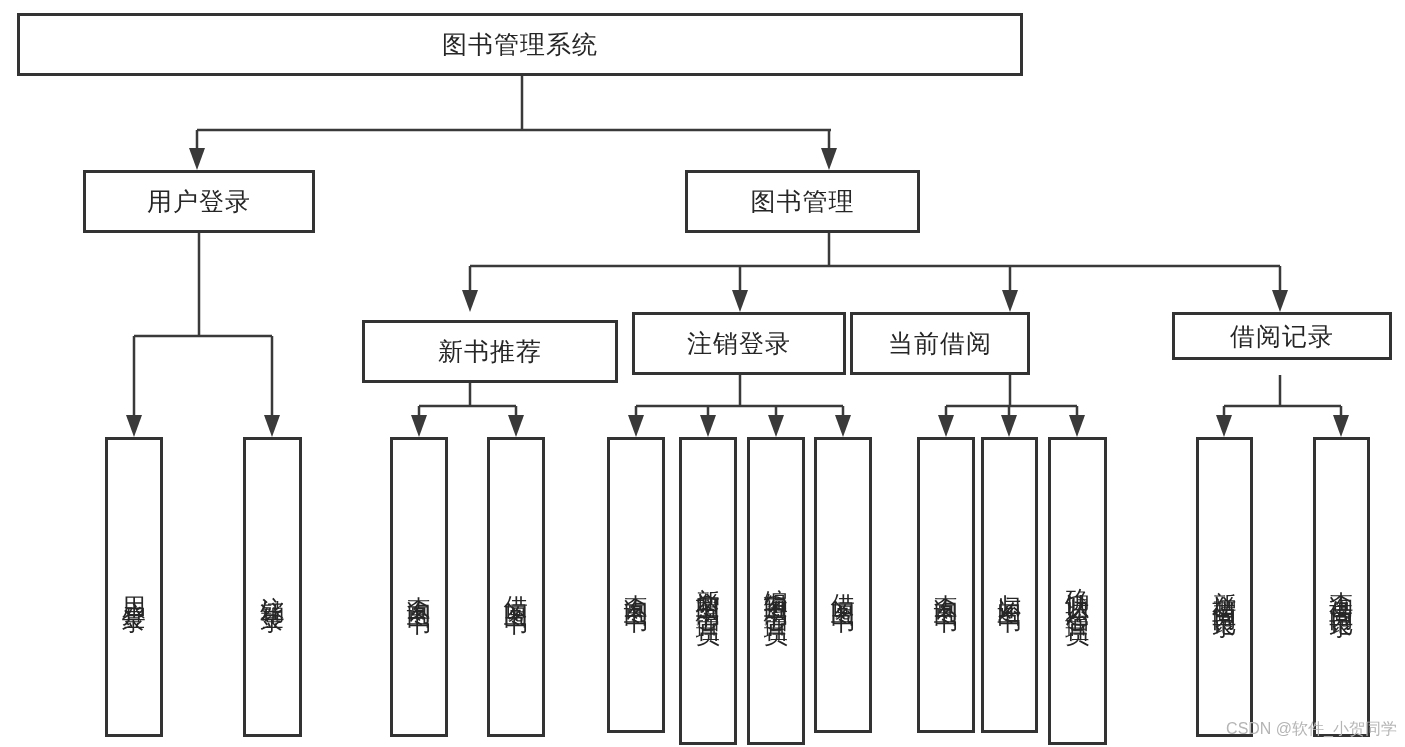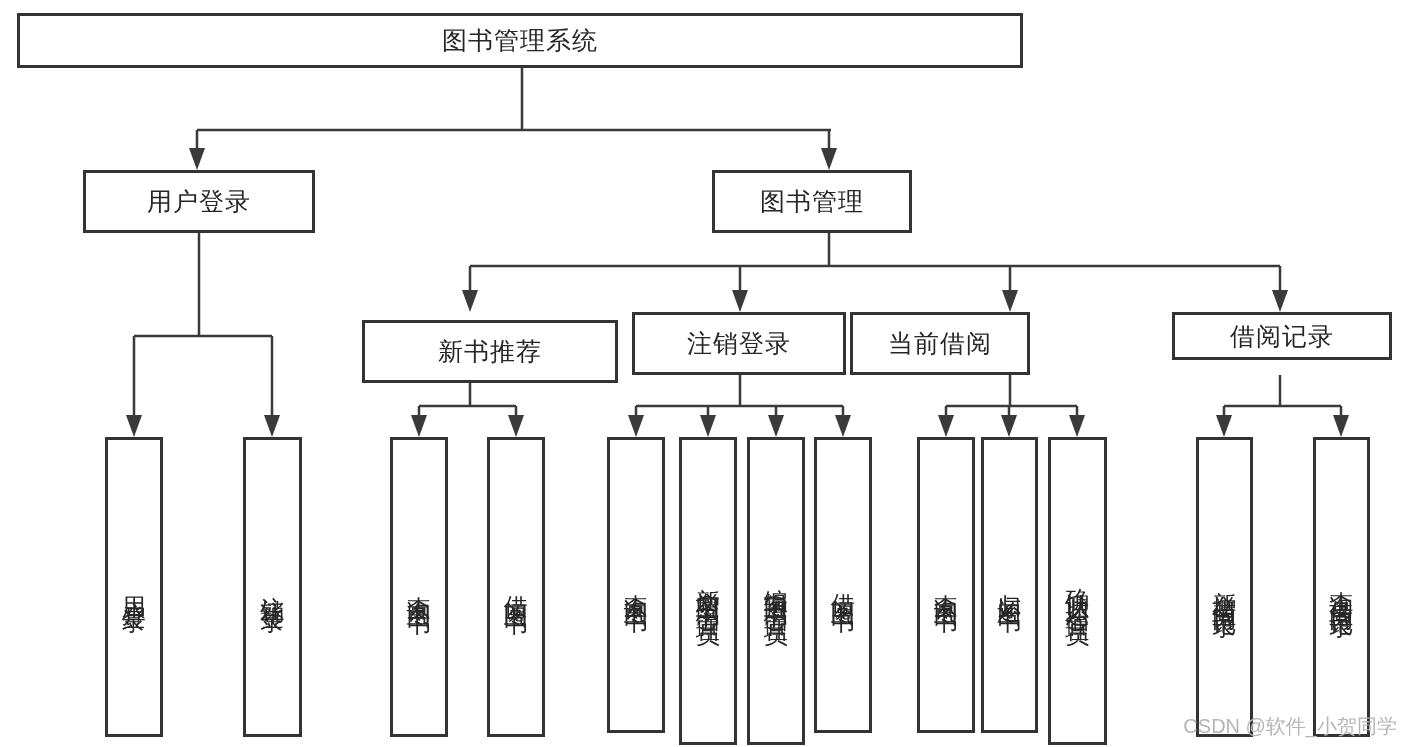--- a/index.html
+++ b/index.html
@@ -28,21 +28,21 @@
     text-orientation:mixed;
     font-size:24px;
     letter-spacing:5px;
     line-height:1.15;
     white-space:nowrap;
   }
   .watermark{
     position:absolute;
     right:8px;
     bottom:7px;
-    font-size:20px;
+    font-size:16px;
     color:#b5b5b5;
     z-index:5;
     white-space:nowrap;
   }
 </style>
 </head>
 <body>
 
 <div id="canvas">
 
@@ -71,24 +71,24 @@
       <polygon points="768,415 784,415 776,437"></polygon>
       <polygon points="835,415 851,415 843,437"></polygon>
       <polygon points="938,415 954,415 946,437"></polygon>
       <polygon points="1001,415 1017,415 1009,437"></polygon>
       <polygon points="1069,415 1085,415 1077,437"></polygon>
       <polygon points="1216,415 1232,415 1224,437"></polygon>
       <polygon points="1333,415 1349,415 1341,437"></polygon>
     </g>
   </svg>
 
-  <div class="box hlabel" style="left:17px;top:13px;width:1006px;height:55px">图书管理系统</div>
+  <div class="box hlabel" style="left:17px;top:13px;width:1006px;height:63px">图书管理系统</div>
 
   <div class="box hlabel" style="left:83px;top:170px;width:232px;height:63px">用户登录</div>
-  <div class="box hlabel" style="left:712px;top:170px;width:200px;height:63px">图书管理</div>
+  <div class="box hlabel" style="left:685px;top:170px;width:235px;height:63px">图书管理</div>
 
   <div class="box hlabel" style="left:362px;top:320px;width:256px;height:63px">新书推荐</div>
   <div class="box hlabel" style="left:632px;top:312px;width:214px;height:63px">注销登录</div>
   <div class="box hlabel" style="left:850px;top:312px;width:180px;height:63px">当前借阅</div>
   <div class="box hlabel" style="left:1172px;top:312px;width:220px;height:48px">借阅记录</div>
 
   <div class="box leaf" style="left:105px;top:437px;width:58px;height:300px">
     <span>用户登录</span>
     </div>
   <div class="box leaf" style="left:243px;top:437px;width:59px;height:300px">

